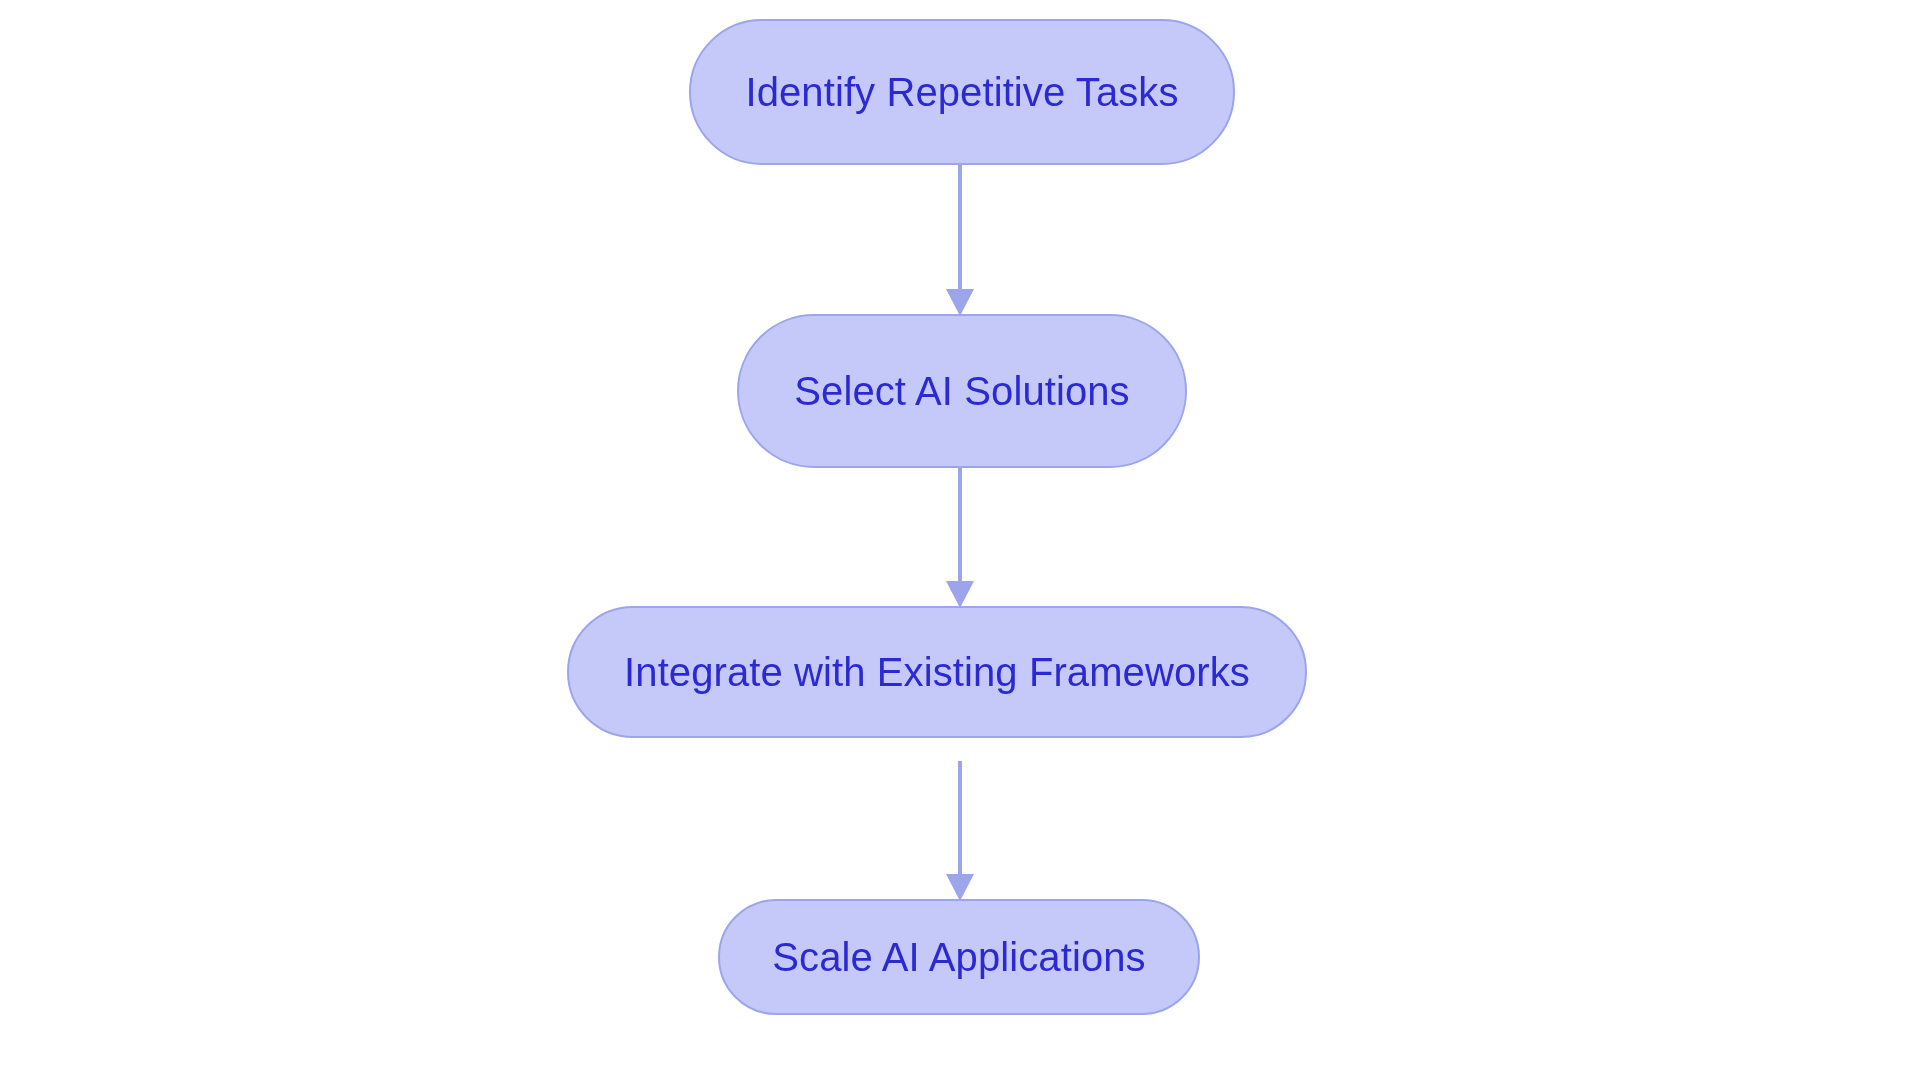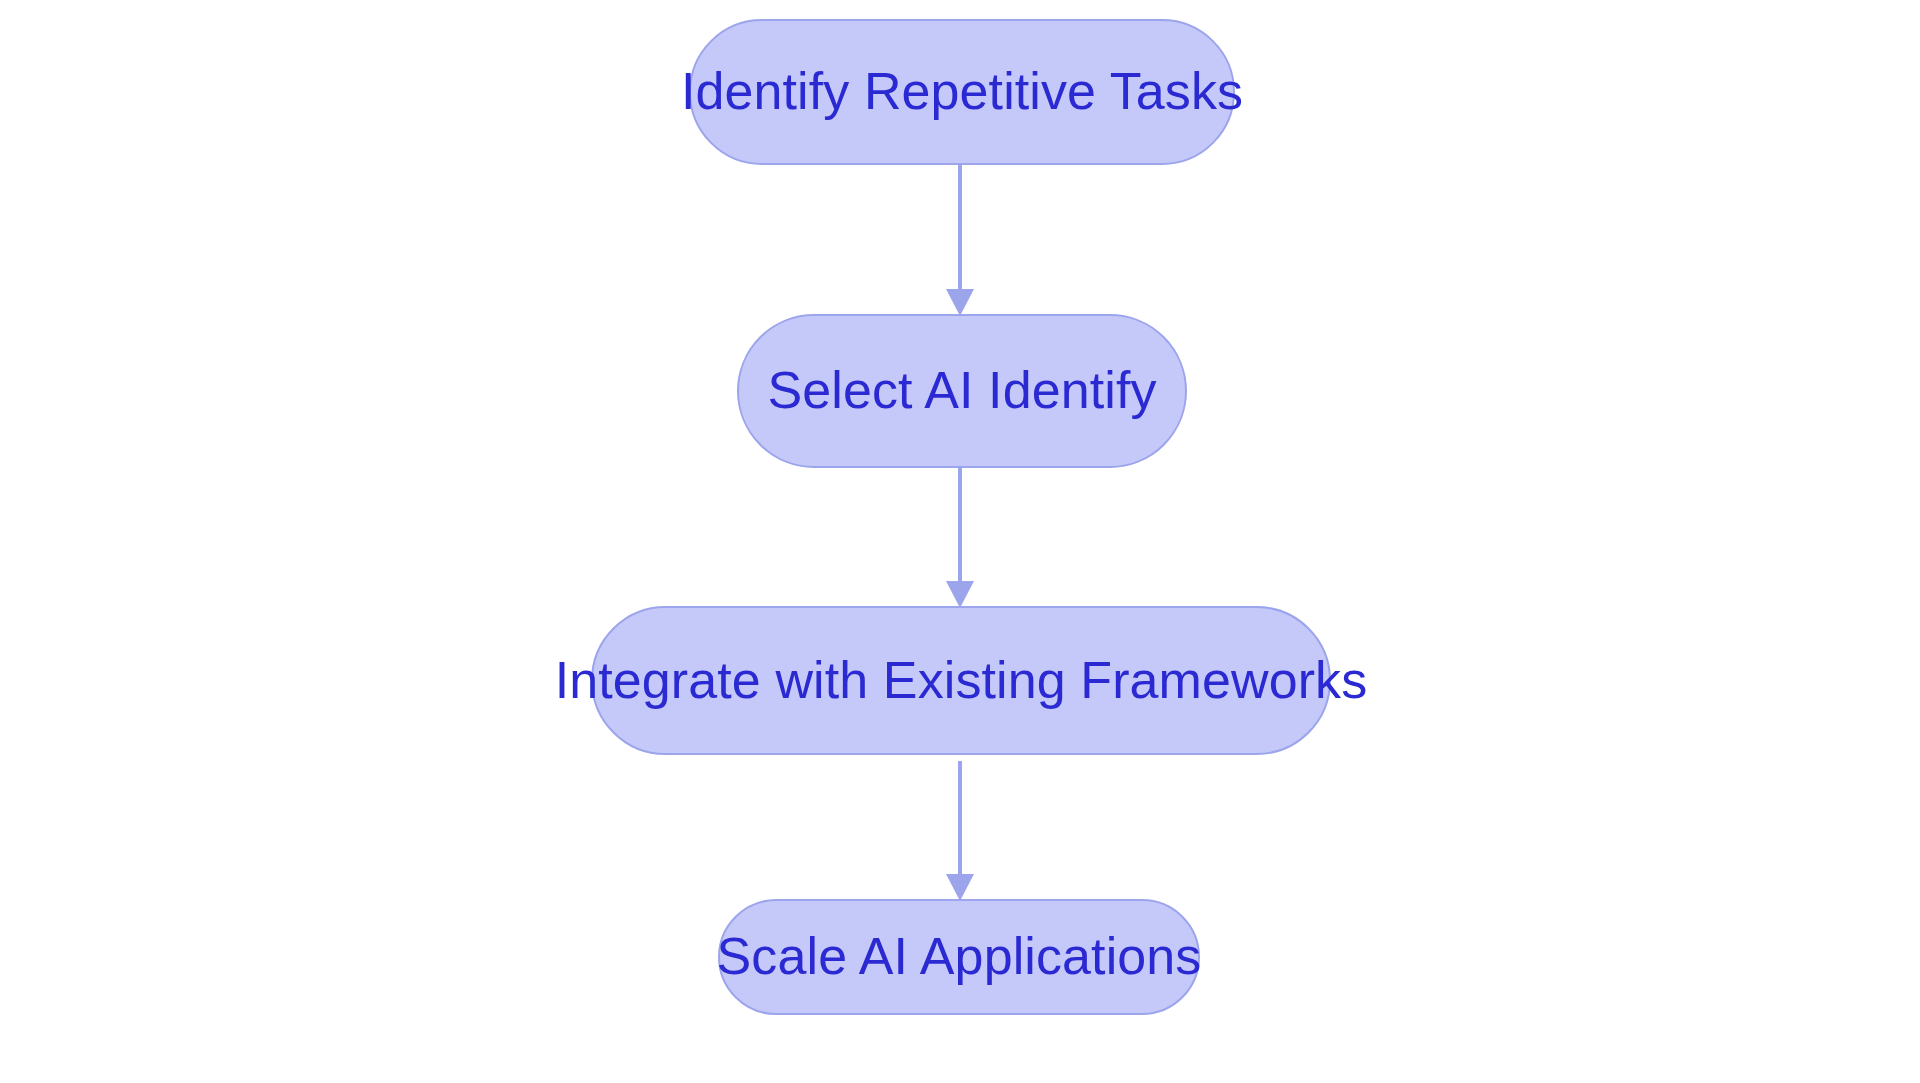--- a/index.html
+++ b/index.html
@@ -29,32 +29,32 @@
     display: flex;
     align-items: center;
     justify-content: center;
     background: #c5c9f9;
     border: 2px solid #9ca5ec;
     border-radius: 999px;
     z-index: 2;
   }
   .node-label {
     color: #2b2ad2;
-    font-size: 52px;
+    font-size: 40px;
     font-weight: 400;
     line-height: 1.1;
     letter-spacing: 0.1px;
     white-space: nowrap;
     text-align: right;
   }
 
   
   #node-0 { left: 689px;  top: 19px;   width: 546px; height: 146px; }
   #node-1 { left: 737px;  top: 314px;  width: 450px; height: 154px; }
-  #node-2 { left: 591px;  top: 606px;  width: 740px; height: 149px; }
+  #node-2 { left: 567px;  top: 606px;  width: 740px; height: 132px; }
   #node-3 { left: 718px;  top: 899px;  width: 482px; height: 116px; }
 
   
   .edge {
     position: absolute;
     z-index: 1;
     overflow: visible;
   }
   .edge-line {
     stroke: #9ca5ec;
@@ -77,21 +77,21 @@
   <div class="node" id="node-0">
     <span class="node-label">Identify Repetitive Tasks</span>
   </div>
 
   <svg class="edge" id="edge-0" viewBox="0 0 60 155">
     <line class="edge-line" x1="30" y1="0" x2="30" y2="128"></line>
     <polygon class="edge-head" points="16,126 44,126 30,153"></polygon>
   </svg>
 
   <div class="node" id="node-1">
-    <span class="node-label">Select AI Identify</span>
+    <span class="node-label">Select AI Solutions</span>
   </div>
 
   <svg class="edge" id="edge-1" viewBox="0 0 60 144">
     <line class="edge-line" x1="30" y1="0" x2="30" y2="117"></line>
     <polygon class="edge-head" points="16,115 44,115 30,142"></polygon>
   </svg>
 
   <div class="node" id="node-2">
     <span class="node-label">Integrate with Existing Frameworks</span>
   </div>

